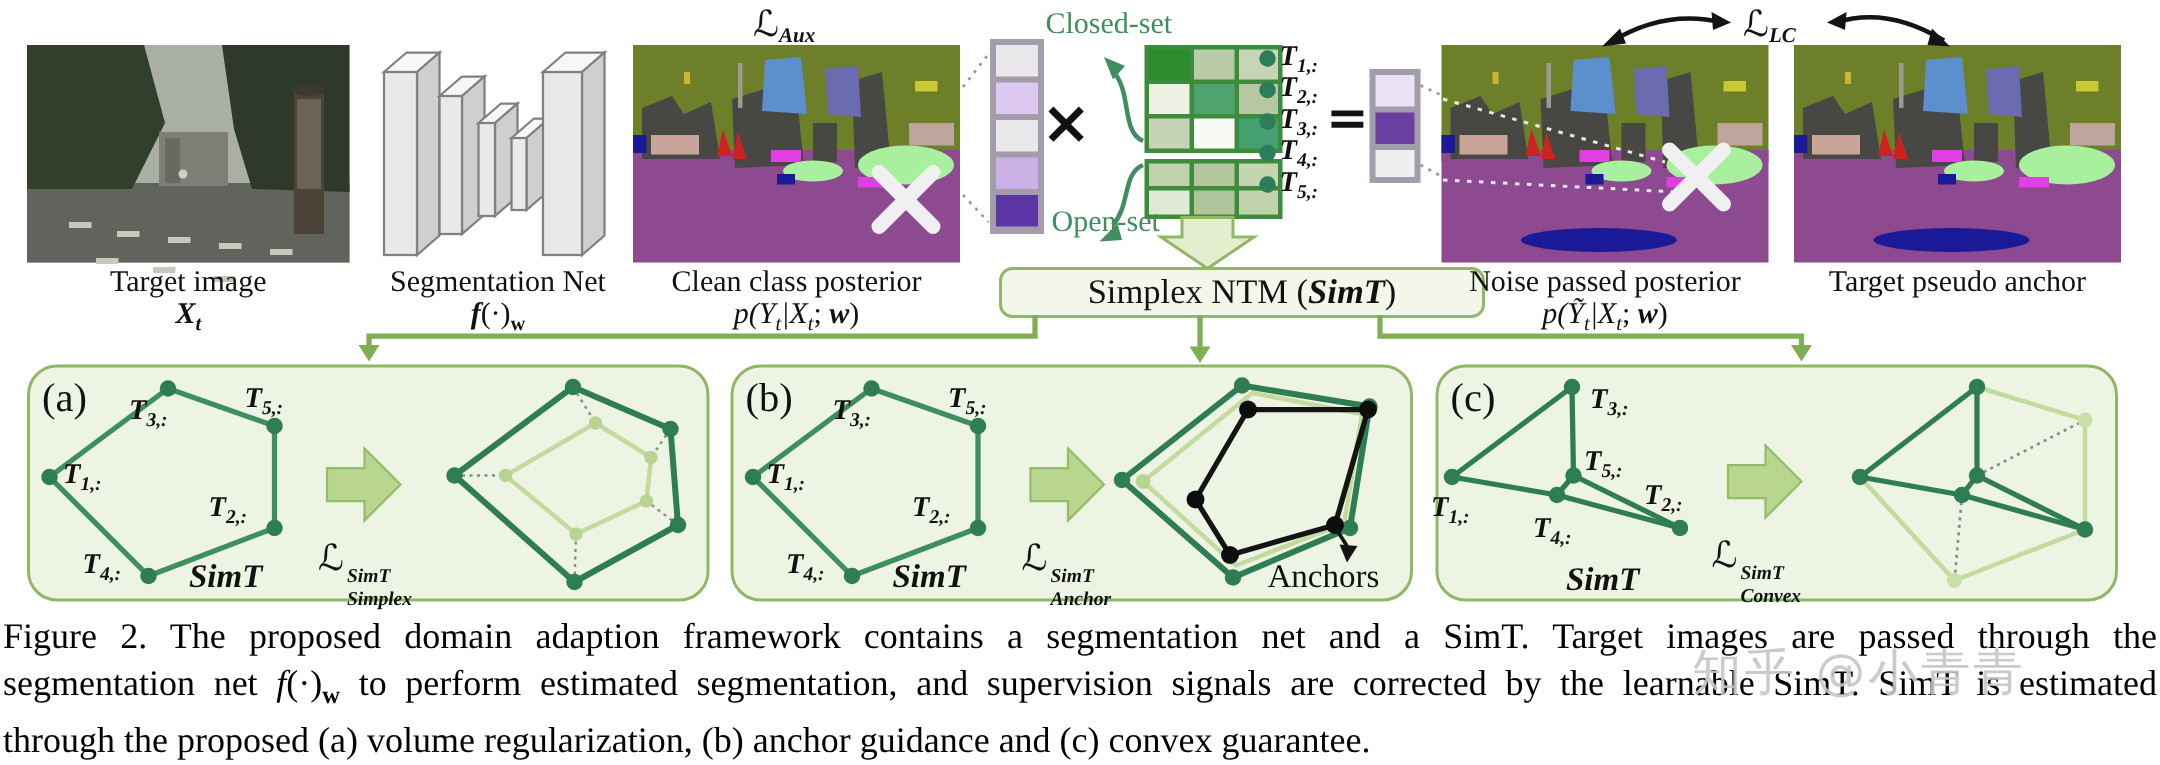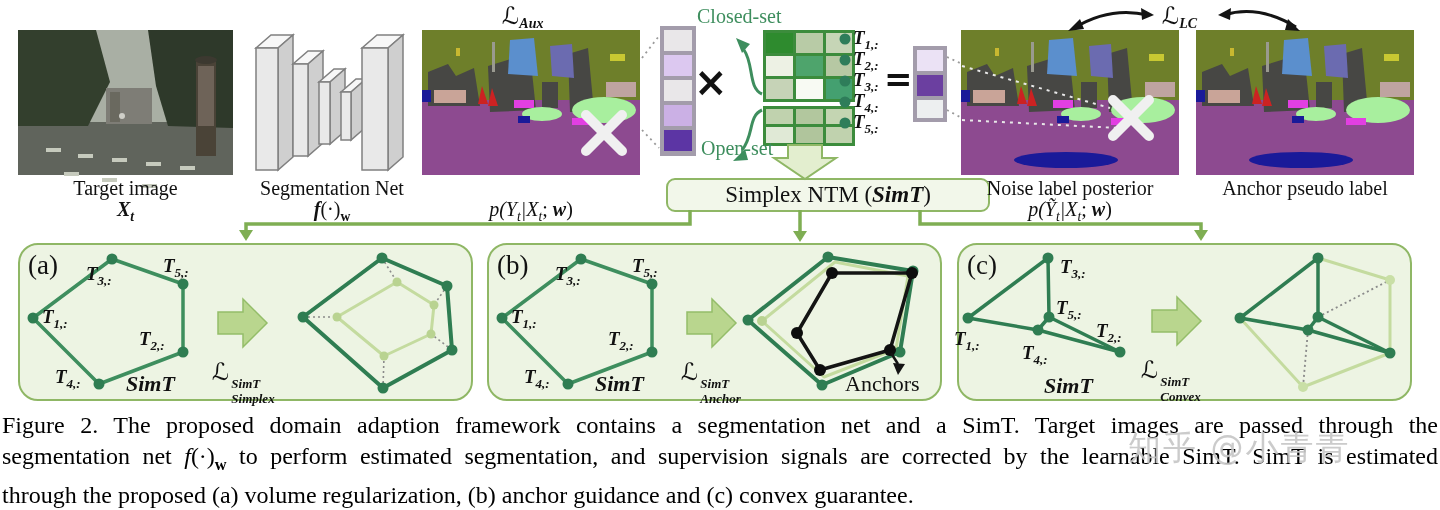--- a/index.html
+++ b/index.html
@@ -351,40 +351,41 @@
   </svg>
 
   <div class="lbl" style="left:18px;top:177px;width:215px">Target image</div>
   <div class="lbl" style="left:18px;top:198px;width:215px"><span class="mi">X</span><sub class="mi">t</sub></div>
 
   <div class="lbl" style="left:248px;top:177px;width:168px">Segmentation Net</div>
   <div class="lbl" style="left:248px;top:198px;width:168px"><span class="mi">f</span><span>(·)</span><sub class="bw">w</sub></div>
 
   <div class="loss" style="left:502px;top:2px"><span class="sym">ℒ</span><sub class="simple">Aux</sub></div>
 
+  <div class="lbl" style="left:422px;top:177px;width:218px">Clean class posterior</div>
   <div class="lbl" style="left:422px;top:198px;width:218px"><span class="it">p(Y</span><sub class="it">t</sub><span class="it">|X</span><sub class="it">t</sub><span class="semi">;</span><span class="bw it">w</span><span>)</span></div>
 
   <div class="op" style="left:694px;top:62px;font-size:40px">×</div>
   <div class="lbl green" style="left:697px;top:5px;text-align:left">Closed-set</div>
   <div class="lbl green" style="left:701px;top:137px;text-align:left">Open-set</div>
 
   <div class="tleg" style="top:27px"><span>T</span><sub>1,:</sub></div>
   <div class="tleg" style="top:48px"><span>T</span><sub>2,:</sub></div>
   <div class="tleg" style="top:69px"><span>T</span><sub>3,:</sub></div>
   <div class="tleg" style="top:90px"><span>T</span><sub>4,:</sub></div>
   <div class="tleg" style="top:111px"><span>T</span><sub>5,:</sub></div>
 
   <div class="op" style="left:884px;top:62px;font-size:34px">=</div>
 
   <div class="loss" style="left:1162px;top:2px"><span class="sym">ℒ</span><sub class="simple">LC</sub></div>
 
-  <div class="lbl" style="left:961px;top:177px;width:218px">Noise label posterior</div>
+  <div class="lbl" style="left:961px;top:177px;width:218px">Noise passed posterior</div>
   <div class="lbl" style="left:961px;top:198px;width:218px"><span class="it">p(Ỹ</span><sub class="it">t</sub><span class="it">|X</span><sub class="it">t</sub><span class="semi">;</span><span class="bw it">w</span><span>)</span></div>
 
-  <div class="lbl" style="left:1196px;top:177px;width:218px">Anchor pseudo label</div>
+  <div class="lbl" style="left:1196px;top:177px;width:218px">Target pseudo anchor</div>
 
   <div class="letter" style="left:28px;top:250px">(a)</div>
   <div class="letter" style="left:497px;top:250px">(b)</div>
   <div class="letter" style="left:967px;top:250px">(c)</div>
 
   <div class="tl" style="left:86px;top:263px"><span>T</span><sub>3,:</sub></div>
   <div class="tl" style="left:163px;top:255px"><span>T</span><sub>5,:</sub></div>
   <div class="tl" style="left:42px;top:306px"><span>T</span><sub>1,:</sub></div>
   <div class="tl" style="left:139px;top:328px"><span>T</span><sub>2,:</sub></div>
   <div class="tl" style="left:55px;top:366px"><span>T</span><sub>4,:</sub></div>

